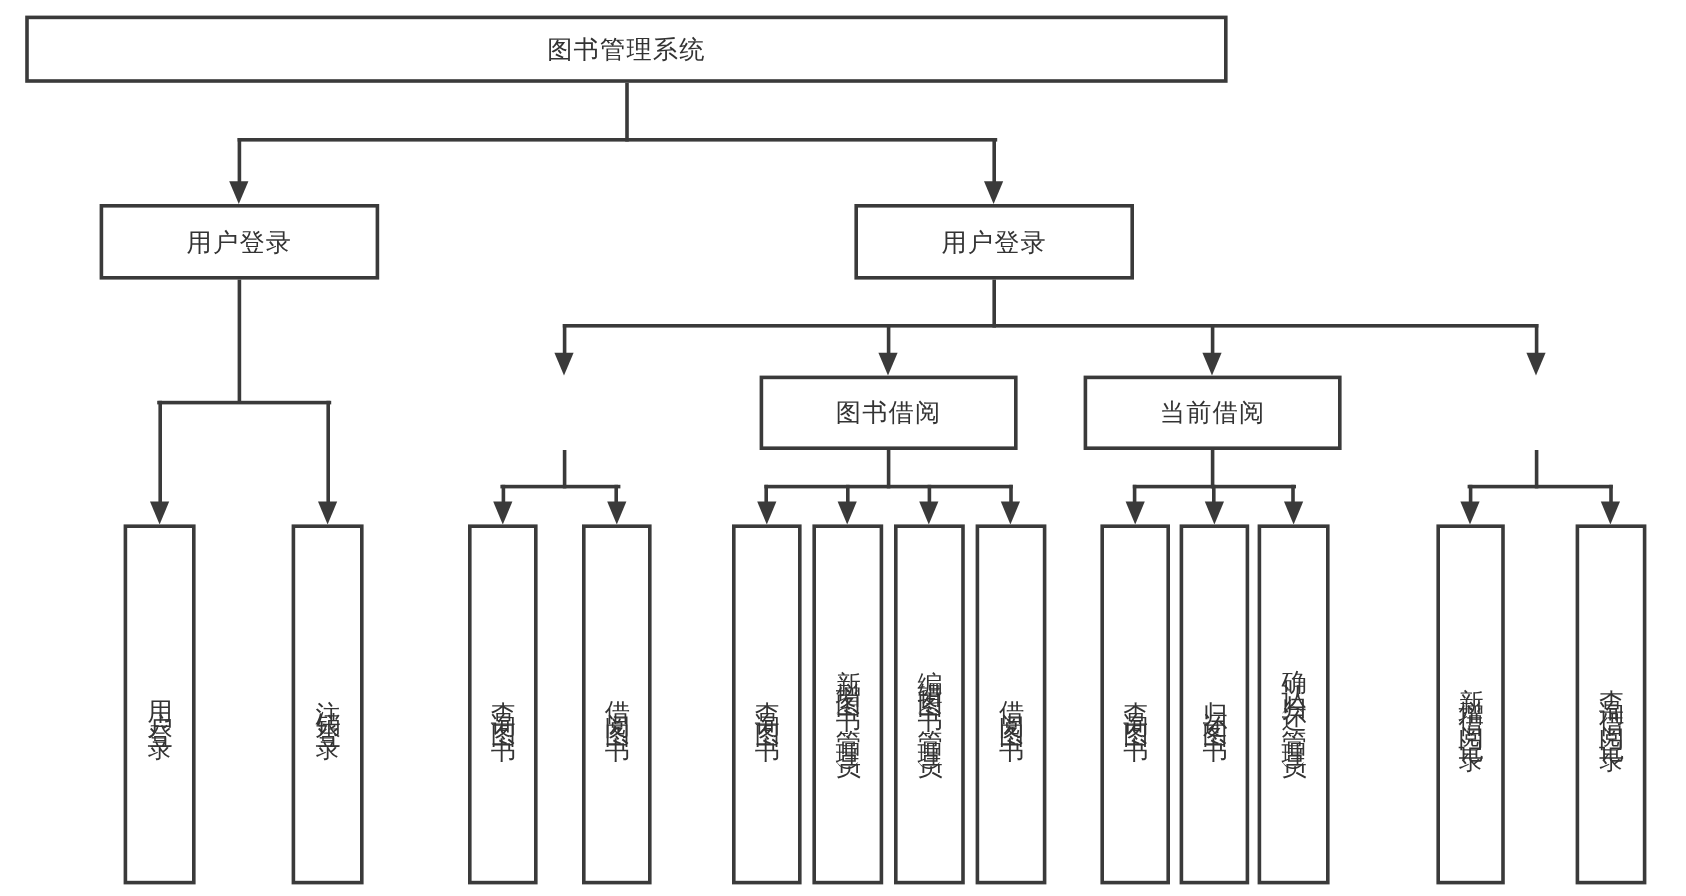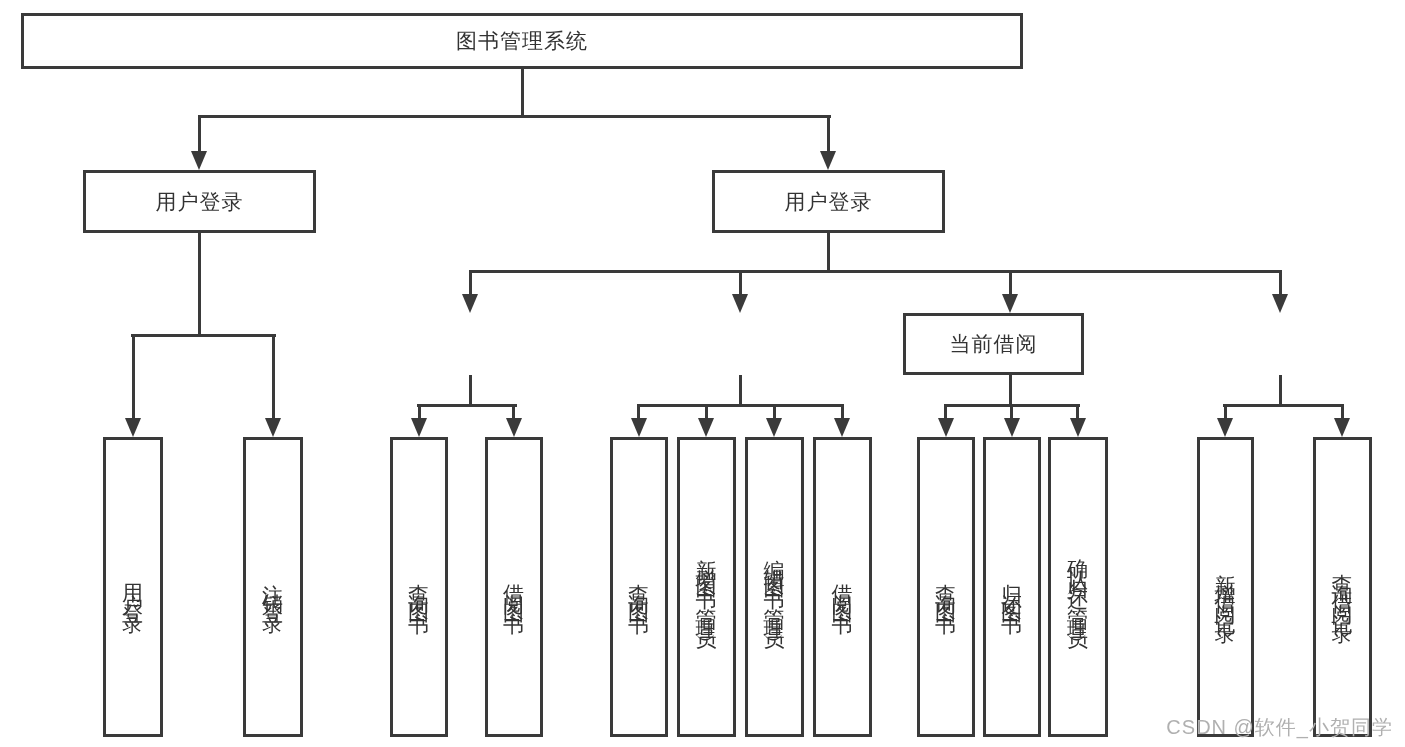--- a/index.html
+++ b/index.html
@@ -100,21 +100,24 @@
   <div class="hline" style="left:469px; top:270px; width:813px;"></div>
   <div class="vline" style="left:469px; top:270px; height:26px;"></div>
   <div class="arrowhead" style="left:462px; top:294px;"></div>
   <div class="vline" style="left:739px; top:270px; height:26px;"></div>
   <div class="arrowhead" style="left:732px; top:294px;"></div>
   <div class="vline" style="left:1009px; top:270px; height:26px;"></div>
   <div class="arrowhead" style="left:1002px; top:294px;"></div>
   <div class="vline" style="left:1279px; top:270px; height:26px;"></div>
   <div class="arrowhead" style="left:1272px; top:294px;"></div>
 
-  <div class="box" style="left:903px; top:313px; width:181px; height:62px;">
+  <div class="box" style="left:633px; top:313px; width:215px; height:62px;">
+    <span>图书借阅</span>
+  </div>
+  <div class="box" style="left:903px; top:313px; width:215px; height:62px;">
     <span>当前借阅</span>
   </div>
 
   <div class="vline" style="left:469px; top:375px; height:32px;"></div>
   <div class="hline" style="left:417px; top:404px; width:100px;"></div>
   <div class="vline" style="left:418px; top:404px; height:16px;"></div>
   <div class="arrowhead" style="left:411px; top:418px;"></div>
   <div class="vline" style="left:512px; top:404px; height:16px;"></div>
   <div class="arrowhead" style="left:506px; top:418px;"></div>
 
@@ -182,15 +185,14 @@
     <span class="vtext">确认归还（管理员）</span>
   </div>
 
   <div class="box" style="left:1197px; top:437px; width:57px; height:300px;">
     <span class="vtext">新增借阅记录</span>
   </div>
   <div class="box" style="left:1313px; top:437px; width:59px; height:300px;">
     <span class="vtext">查询借阅记录</span>
   </div>
 
-  <div class="watermark">CSDN @软件_小贺同学</div>
 
 </div>
 
 </body></html>

